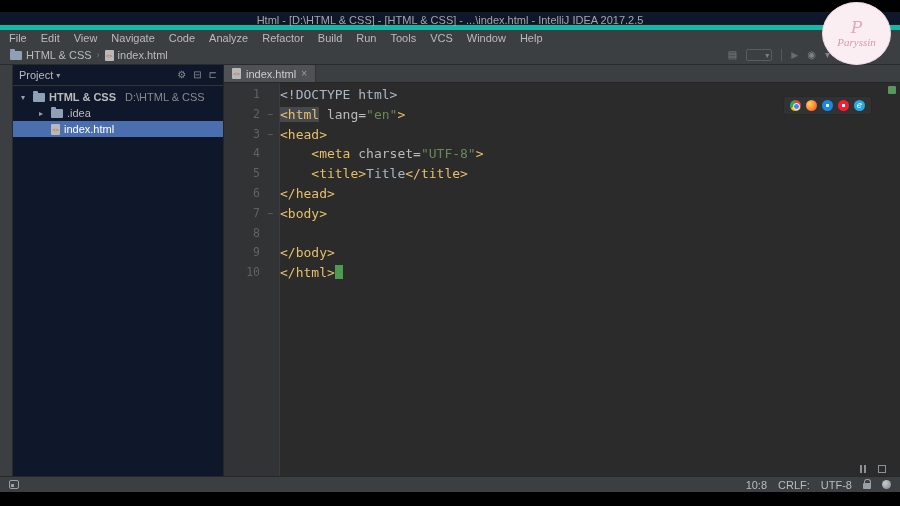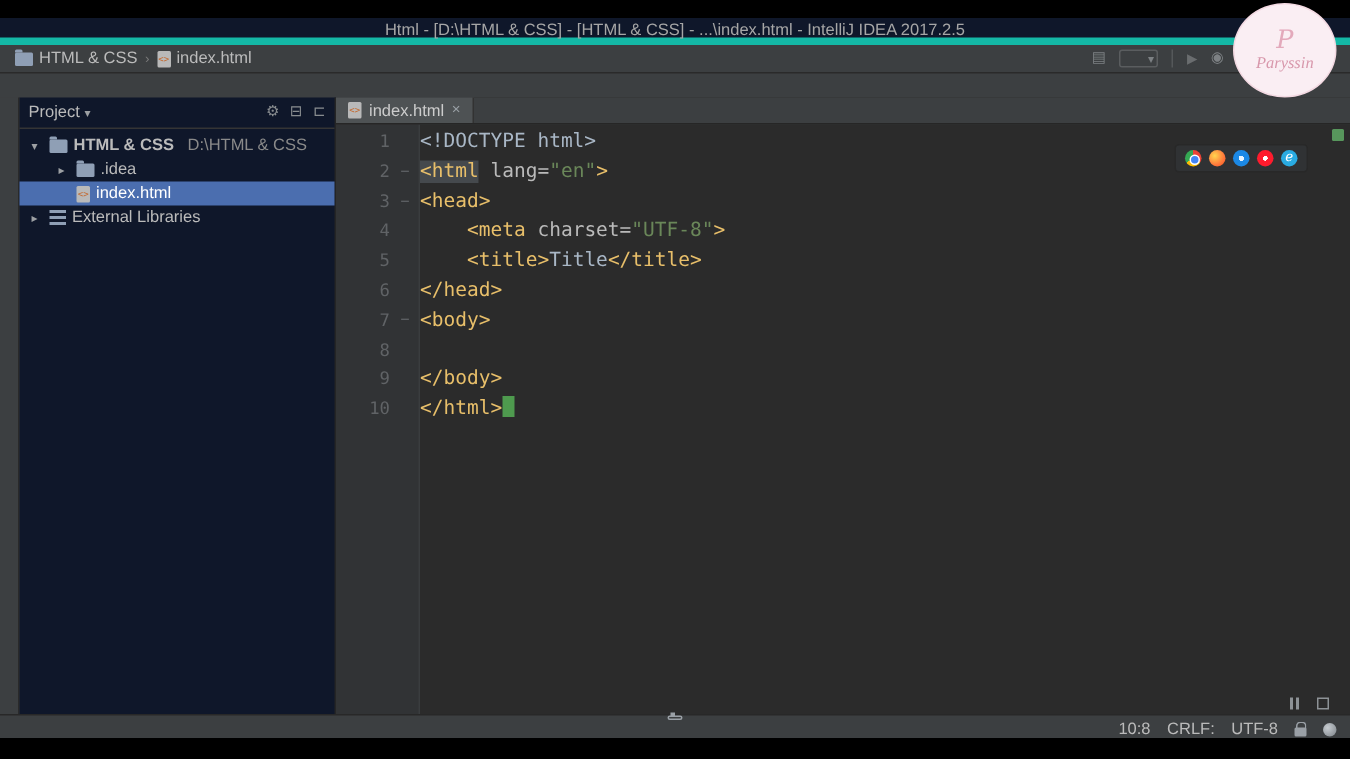--- a/index.html
+++ b/index.html
@@ -73,41 +73,56 @@
   .b-chrome::after { content:""; position:absolute; left:3px; top:3px; width:5px; height:5px; border-radius:50%; background:#4285f4; border:1px solid #fff; }
   .b-firefox { background:radial-gradient(circle at 35% 35%, #ffd54f, #ff7139 65%, #e55b0c); }
   .b-safari { background:radial-gradient(circle at 50% 50%, #e8f4ff 0 22%, #1b88e5 23%); }
   .b-opera { background:radial-gradient(circle at 50% 50%, #ffffff 0 20%, #ff1b2d 21%); }
   .b-ie { background:#29abe2; color:#fff; font-size:9px; text-align:center; line-height:11px; font-family:"DejaVu Serif", serif; font-style:italic; }
   .overlay-controls { position:absolute; right:14px; bottom:3px; display:flex; align-items:center; gap:12px; }
   .pausebars { display:flex; gap:2px; } .pausebars i { width:2px; height:8px; background:#8d9296; display:block; }
   .stopbox { width:8px; height:8px; border:1px solid #8d9296; }
 
   
-  .statusbar { position:absolute; left:0; right:0; bottom:0; height:16px; background:#3c3f41; border-top:1px solid #282828; display:flex; align-items:center; padding:0 9px; font-size:11px; color:#bbbbbb;flex-direction:column; }
+  .statusbar { position:absolute; left:0; right:0; bottom:0; height:16px; background:#3c3f41; border-top:1px solid #282828; display:flex; align-items:center; padding:0 9px; font-size:11px; color:#bbbbbb; }
   .tw-icon { width:10px; height:9px; border:1px solid #9aa0a6; border-radius:2px; position:relative; }
   .tw-icon::before { content:""; position:absolute; left:1px; bottom:1px; width:3px; height:3px; background:#9aa0a6; }
   .sb-right { margin-left:auto; display:flex; align-items:center; gap:11px; }
   .lock { width:8px; height:6px; background:#9aa0a6; border-radius:1px; position:relative; margin-top:3px; }
   .lock::before { content:""; position:absolute; top:-4px; left:1px; width:5px; height:4px; border:1px solid #9aa0a6; border-bottom:none; border-radius:3px 3px 0 0; }
   .hector { width:9px; height:9px; border-radius:50%; background:radial-gradient(circle at 35% 35%, #c7ccd1, #7d8388); }
 
   
   .watermark { position:absolute; left:822px; top:2px; width:69px; height:63px; border-radius:50%; background:#faeef3; border:1px solid #f3d9e2; display:flex; flex-direction:column; align-items:center; justify-content:center; z-index:10; }
   .wm-p { font-family:"DejaVu Serif", serif; font-style:italic; color:#e3a9bb; font-size:17px; line-height:1; }
   .wm-name { font-family:Liberation Serif, serif; font-style:italic; color:#d898ac; font-size:11px; line-height:1.1; }
 </style>
 </head>
 <body>
 
 <div class="screen">
   <div class="app">
 
     <div class="titlebar">Html - [D:\HTML &amp; CSS] - [HTML &amp; CSS] - ...\index.html - IntelliJ IDEA 2017.2.5</div>
 
+    <div class="menubar">
+      <span class="mi">File</span>
+      <span class="mi">Edit</span>
+      <span class="mi">View</span>
+      <span class="mi">Navigate</span>
+      <span class="mi">Code</span>
+      <span class="mi">Analyze</span>
+      <span class="mi">Refactor</span>
+      <span class="mi">Build</span>
+      <span class="mi">Run</span>
+      <span class="mi">Tools</span>
+      <span class="mi">VCS</span>
+      <span class="mi">Window</span>
+      <span class="mi">Help</span>
+    </div>
 
     <div class="navbar">
       <span class="crumb">
         <span class="ico-folder"></span>
         <span>HTML &amp; CSS</span>
       </span>
       <span class="crumb-sep"></span>
       <span class="crumb">
         <span class="ico-file ico-html"></span>
         <span>index.html</span>
@@ -144,25 +159,20 @@
           </div>
           <div class="trow ind1">
             <span class="caret closed"></span>
             <span class="ico-folder"></span>
             <span>.idea</span>
           </div>
           <div class="trow ind2 sel">
             <span class="ico-file ico-html"></span>
             <span>index.html</span>
           </div>
-          <div class="trow">
-            <span class="caret closed"></span>
-            <span class="ico-lib"></span>
-            <span>External Libraries</span>
-          </div>
         </div>
       </div>
 
       <div class="editor-col">
         <div class="tabbar">
           <div class="tab">
             <span class="ico-file ico-html"></span>
             <span>index.html</span>
             <span class="tab-close"></span>
           </div>

